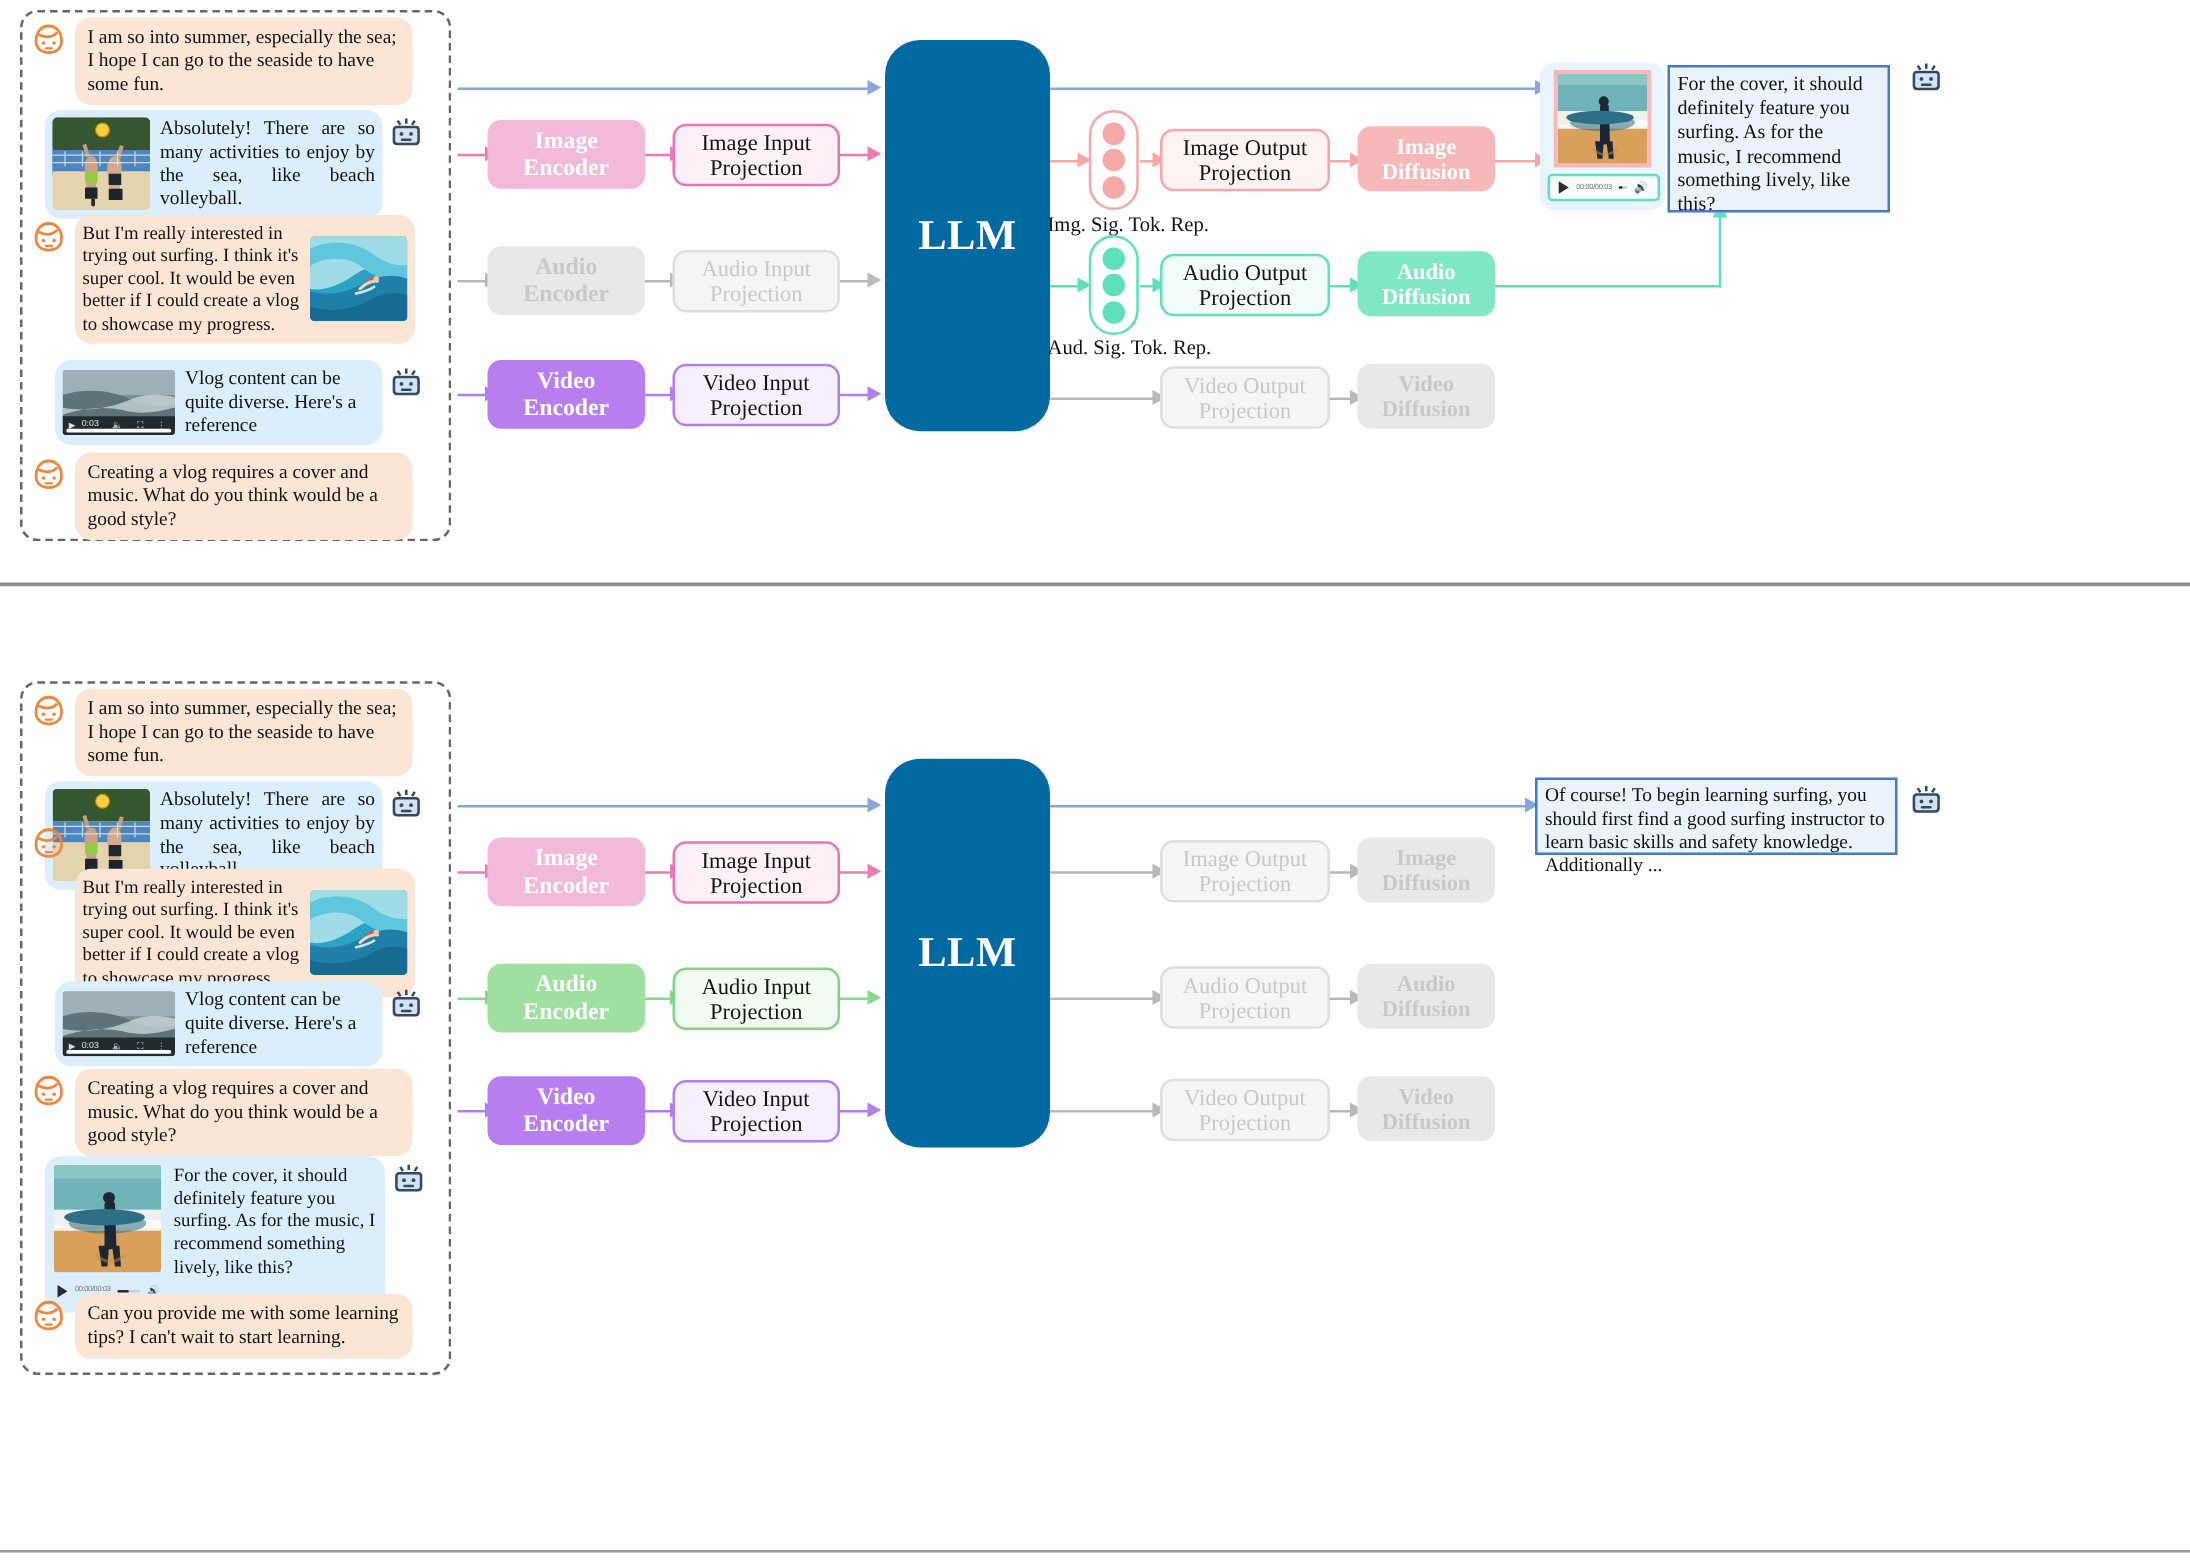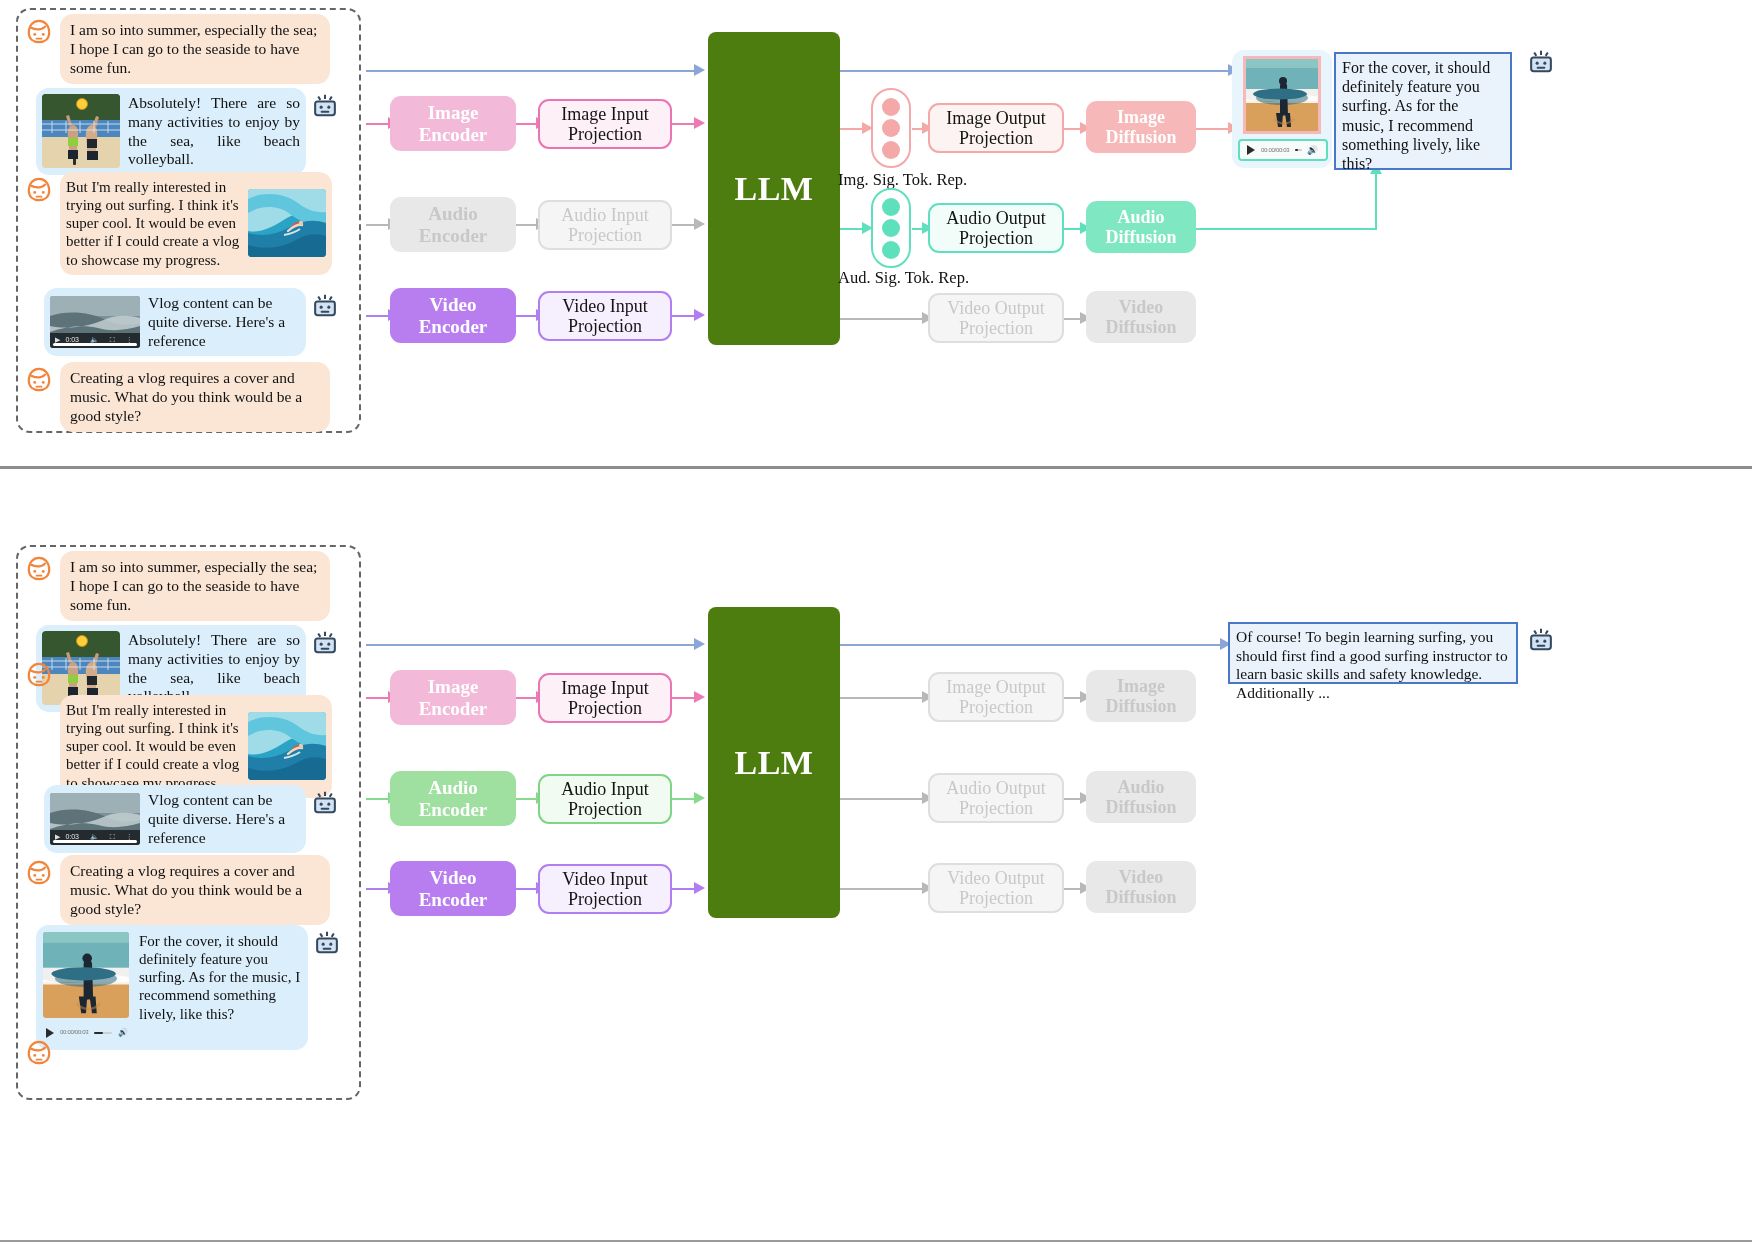--- a/index.html
+++ b/index.html
@@ -47,21 +47,21 @@
   
   .blk{position:absolute;box-sizing:border-box;border-radius:11px;
        display:flex;align-items:center;justify-content:center;text-align:center;
        line-height:1.12;}
   .blk.enc{font-family:"Liberation Serif",serif;font-weight:bold;
            font-size:19px;color:#ffffff;}
   .blk.proj{font-size:18px;color:#141414;border-width:2px;border-style:solid;}
   .blk.diff{font-weight:bold;font-size:18px;color:#ffffff;}
   .blk.dim{color:#c8c8c8 !important;}
 
-  .llm{position:absolute;background:#4d7c0f;border-radius:8px;
+  .llm{position:absolute;background:#0369a1;border-radius:28px;
        display:flex;align-items:center;justify-content:center;
        color:#fff;font-weight:bold;font-size:34px;
        font-family:"Liberation Serif",serif;letter-spacing:.5px;}
 
   
   .cap{position:absolute;border-radius:20px;border-width:2.5px;border-style:solid;
        background:#fff;display:flex;flex-direction:column;align-items:center;
        justify-content:space-evenly;box-sizing:border-box;padding:4px 0;}
   .cap span{display:block;border-radius:50%;}
 
@@ -575,20 +575,21 @@
       <svg viewBox="0 0 40 40">
           <g fill="none" stroke="#f2853c" stroke-width="2.6">
         <path d="M8 22c0-9 5.4-14 12-14s12 5 12 14c0 7-5 11-12 11S8 29 8 22z"></path>
         <path d="M10 16c4 2 9 2.6 12.5 1.6 2.5-.7 4.3-2 5.5-3.6"></path>
           </g>
         <circle cx="15" cy="24" r="1.7" fill="#f2853c"></circle>
           <circle cx="25" cy="24" r="1.7" fill="#f2853c"></circle>
         <path d="M17 29h6" stroke="#f2853c" stroke-width="2" stroke-linecap="round"></path>
         </svg>
     </div>
+    <div class="bubble user" style="width:270px;margin-left:4px;">Can you provide me with some learning tips? I can't wait to start learning.</div>
   </div>
 
   <div class="ln" style="left:366px;top:644px;width:330px;border-color:#8aa6d8;"></div>
   <div class="ah" style="left:694px;top:638px;border-left:11px solid #8aa6d8;"></div>
 
   <div class="ln" style="left:366px;top:697px;width:24px;border-color:#ee7ab4;"></div>
   <div class="ah" style="left:388px;top:691px;border-left:11px solid #ee7ab4;"></div>
   <div class="ln" style="left:516px;top:697px;width:22px;border-color:#ee7ab4;"></div>
   <div class="ah" style="left:536px;top:691px;border-left:11px solid #ee7ab4;"></div>
   <div class="ln" style="left:672px;top:697px;width:24px;border-color:#ee7ab4;"></div>

